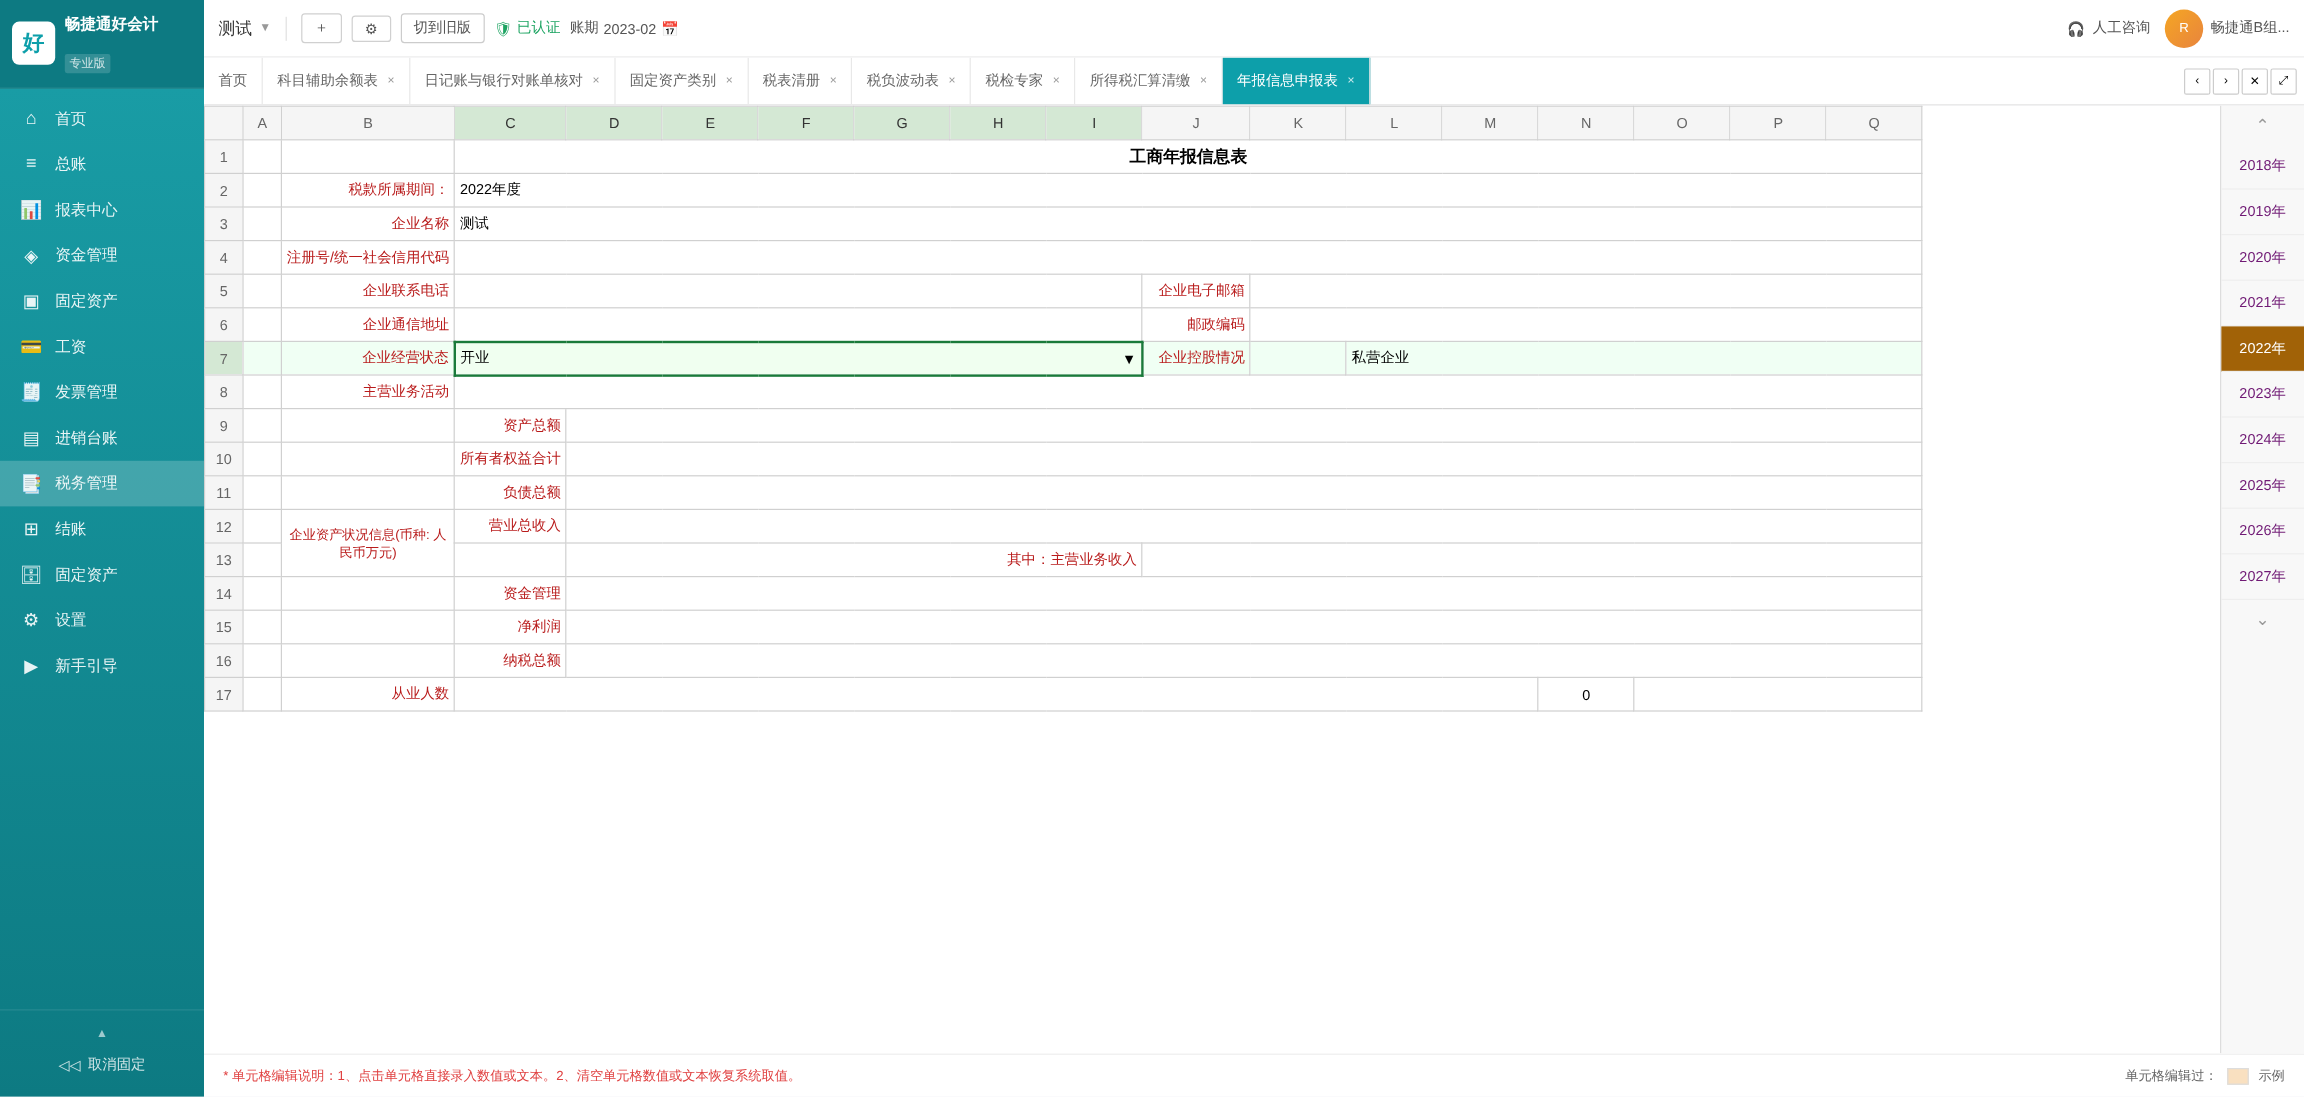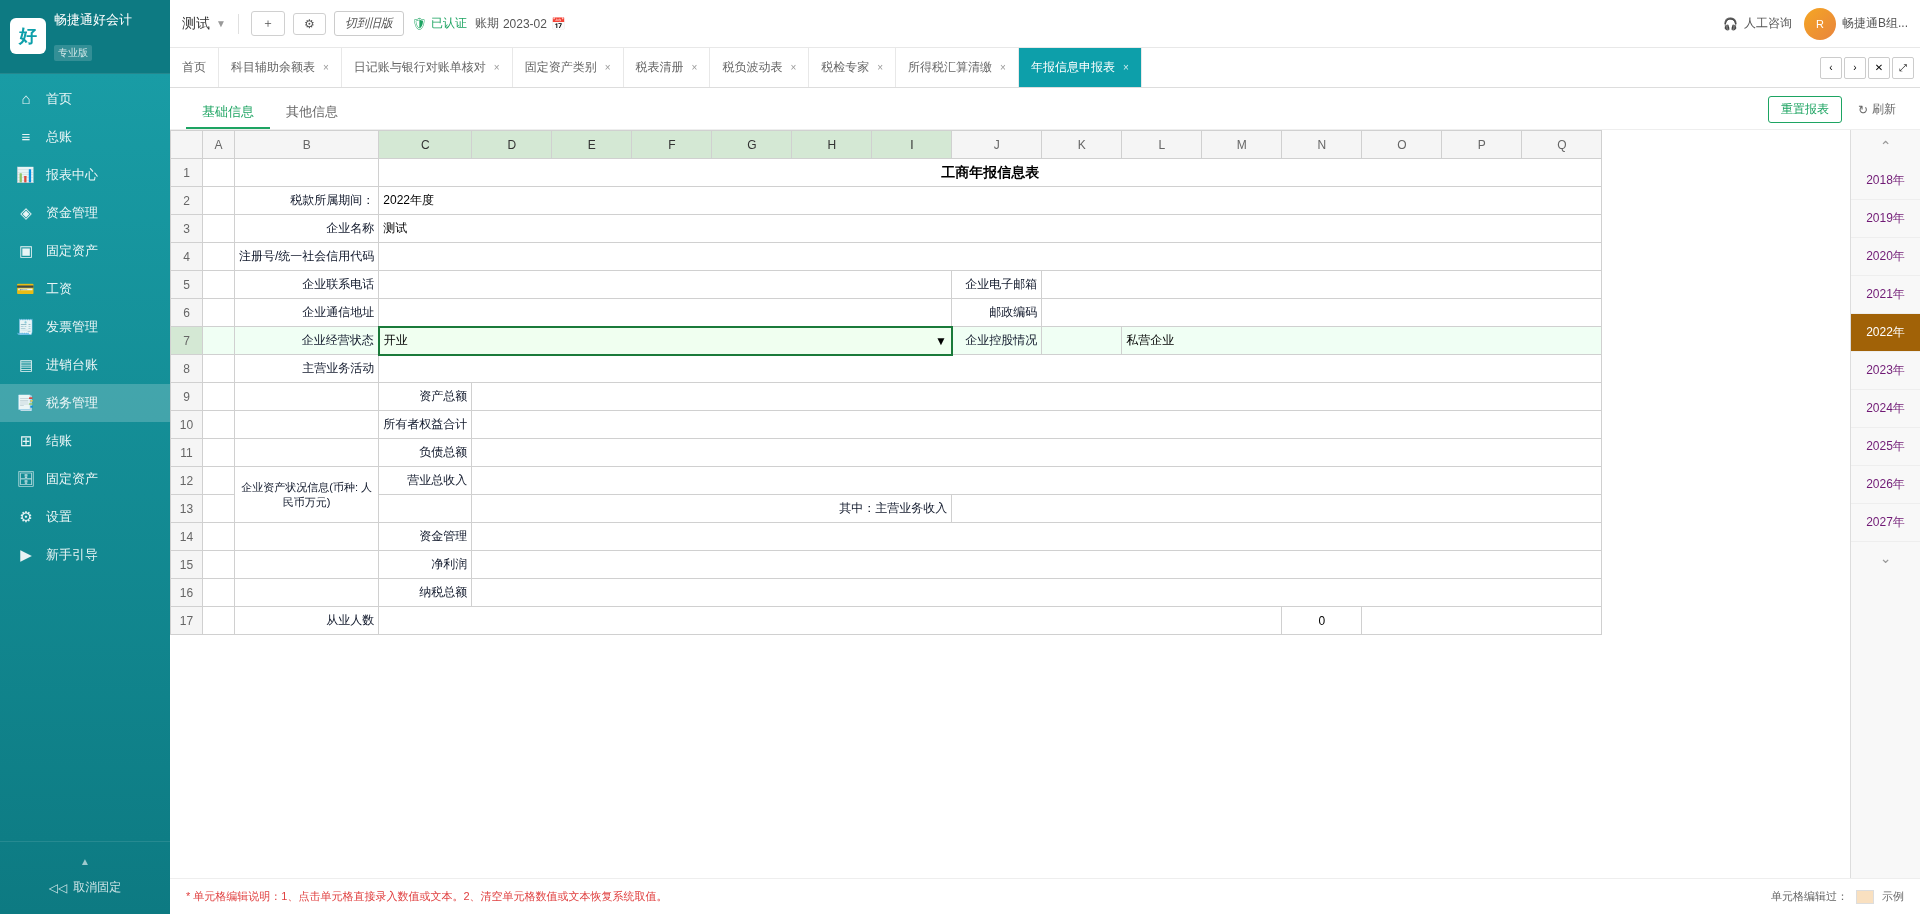--- a/index.html
+++ b/index.html
@@ -29,21 +29,21 @@
       height: 36px;
       background: #fff;
       border-radius: 6px;
       display: flex;
       align-items: center;
       justify-content: center;
       font-size: 18px;
       color: #0d9faa;
       font-weight: bold;
     }
-    .logo-text { font-size: 13px; font-weight: normal; line-height: 1.3; }
+    .logo-text { font-size: 13px; font-weight: bold; line-height: 1.3; }
     .logo-sub { font-size: 10px; opacity: 0.8; background: rgba(255,255,255,0.2); padding: 1px 4px; border-radius: 2px; margin-top: 16px; display: inline-block; }
     .sidebar-nav { flex: 1; overflow-y: auto; padding: 6px 0; }
     .sidebar-nav::-webkit-scrollbar { display: none; }
     .nav-item {
       display: flex;
       align-items: center;
       gap: 10px;
       padding: 10px 16px;
       cursor: pointer;
       color: rgba(255,255,255,0.9);
@@ -104,21 +104,21 @@
     .topbar-sep { width: 1px; height: 20px; background: #e0e0e0; margin: 0 4px; }
     .topbar-btn {
       border: 1px solid #d0d0d0;
       background: white;
       border-radius: 3px;
       padding: 3px 10px;
       font-size: 12px;
       cursor: pointer;
       color: #555;
     }
-    .topbar-btn.switch { border-color: #ccc; font-style: italic; }
+    .topbar-btn.switch { border-color: #ccc; }
     .topbar-badge {
       display: flex;
       align-items: center;
       gap: 4px;
       color: #1da462;
       font-size: 12px;
     }
     .topbar-period {
       font-size: 12px;
       color: #555;
@@ -316,21 +316,21 @@
     }
     .cell-selected {
       border: 2px solid #1a7a3a !important;
       background: #f0fff0;
     }
     .cell-title {
       text-align: center;
       font-weight: bold;
       font-size: 14px;
     }
-    .cell-label { text-align: right; color: #0f172a; }
+    .cell-label { text-align: right; color: #b91c1c; }
     .cell-center { text-align: center; }
     .cell-dropdown {
       display: flex;
       align-items: center;
       justify-content: space-between;
       width: 100%;
     }
 
     
     .year-panel {
@@ -536,33 +536,20 @@
     <div class="tabs-nav-btns">
       <button class="tabs-nav-btn">‹</button>
       <button class="tabs-nav-btn">›</button>
       <button class="tabs-nav-btn">✕</button>
       <button class="tabs-nav-btn">⤢</button>
     </div>
   </div>
 
   <div class="content">
 
-    <div class="sub-tabs">
-      <div class="sub-tabs-left">
-        <div class="sub-tab active">基础信息</div>
-        <div class="sub-tab">其他信息</div>
-      </div>
-      <div class="sub-tabs-right">
-        <button class="reset-btn">重置报表</button>
-        <button class="refresh-btn">
-          <span>↻</span>
-          <span>刷新</span>
-        </button>
-      </div>
-    </div>
 
     <div class="spreadsheet-wrapper">
       <div class="spreadsheet-container">
         <table class="sheet">
           <colgroup>
             <col style="width:32px">
             <col style="width:32px">
             <col style="width:90px">
             <col style="width:80px">
             <col style="width:80px">

